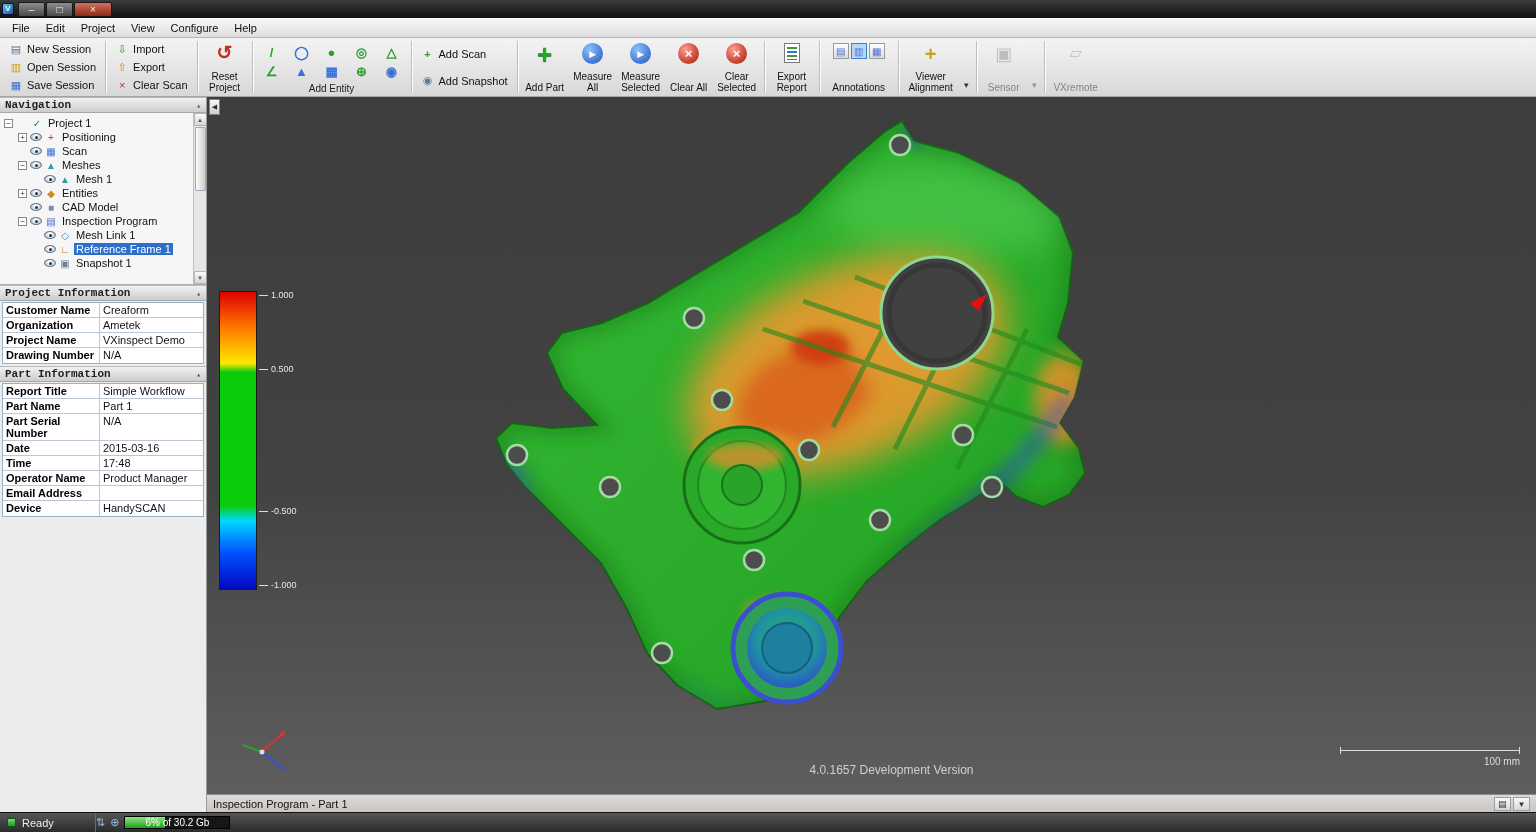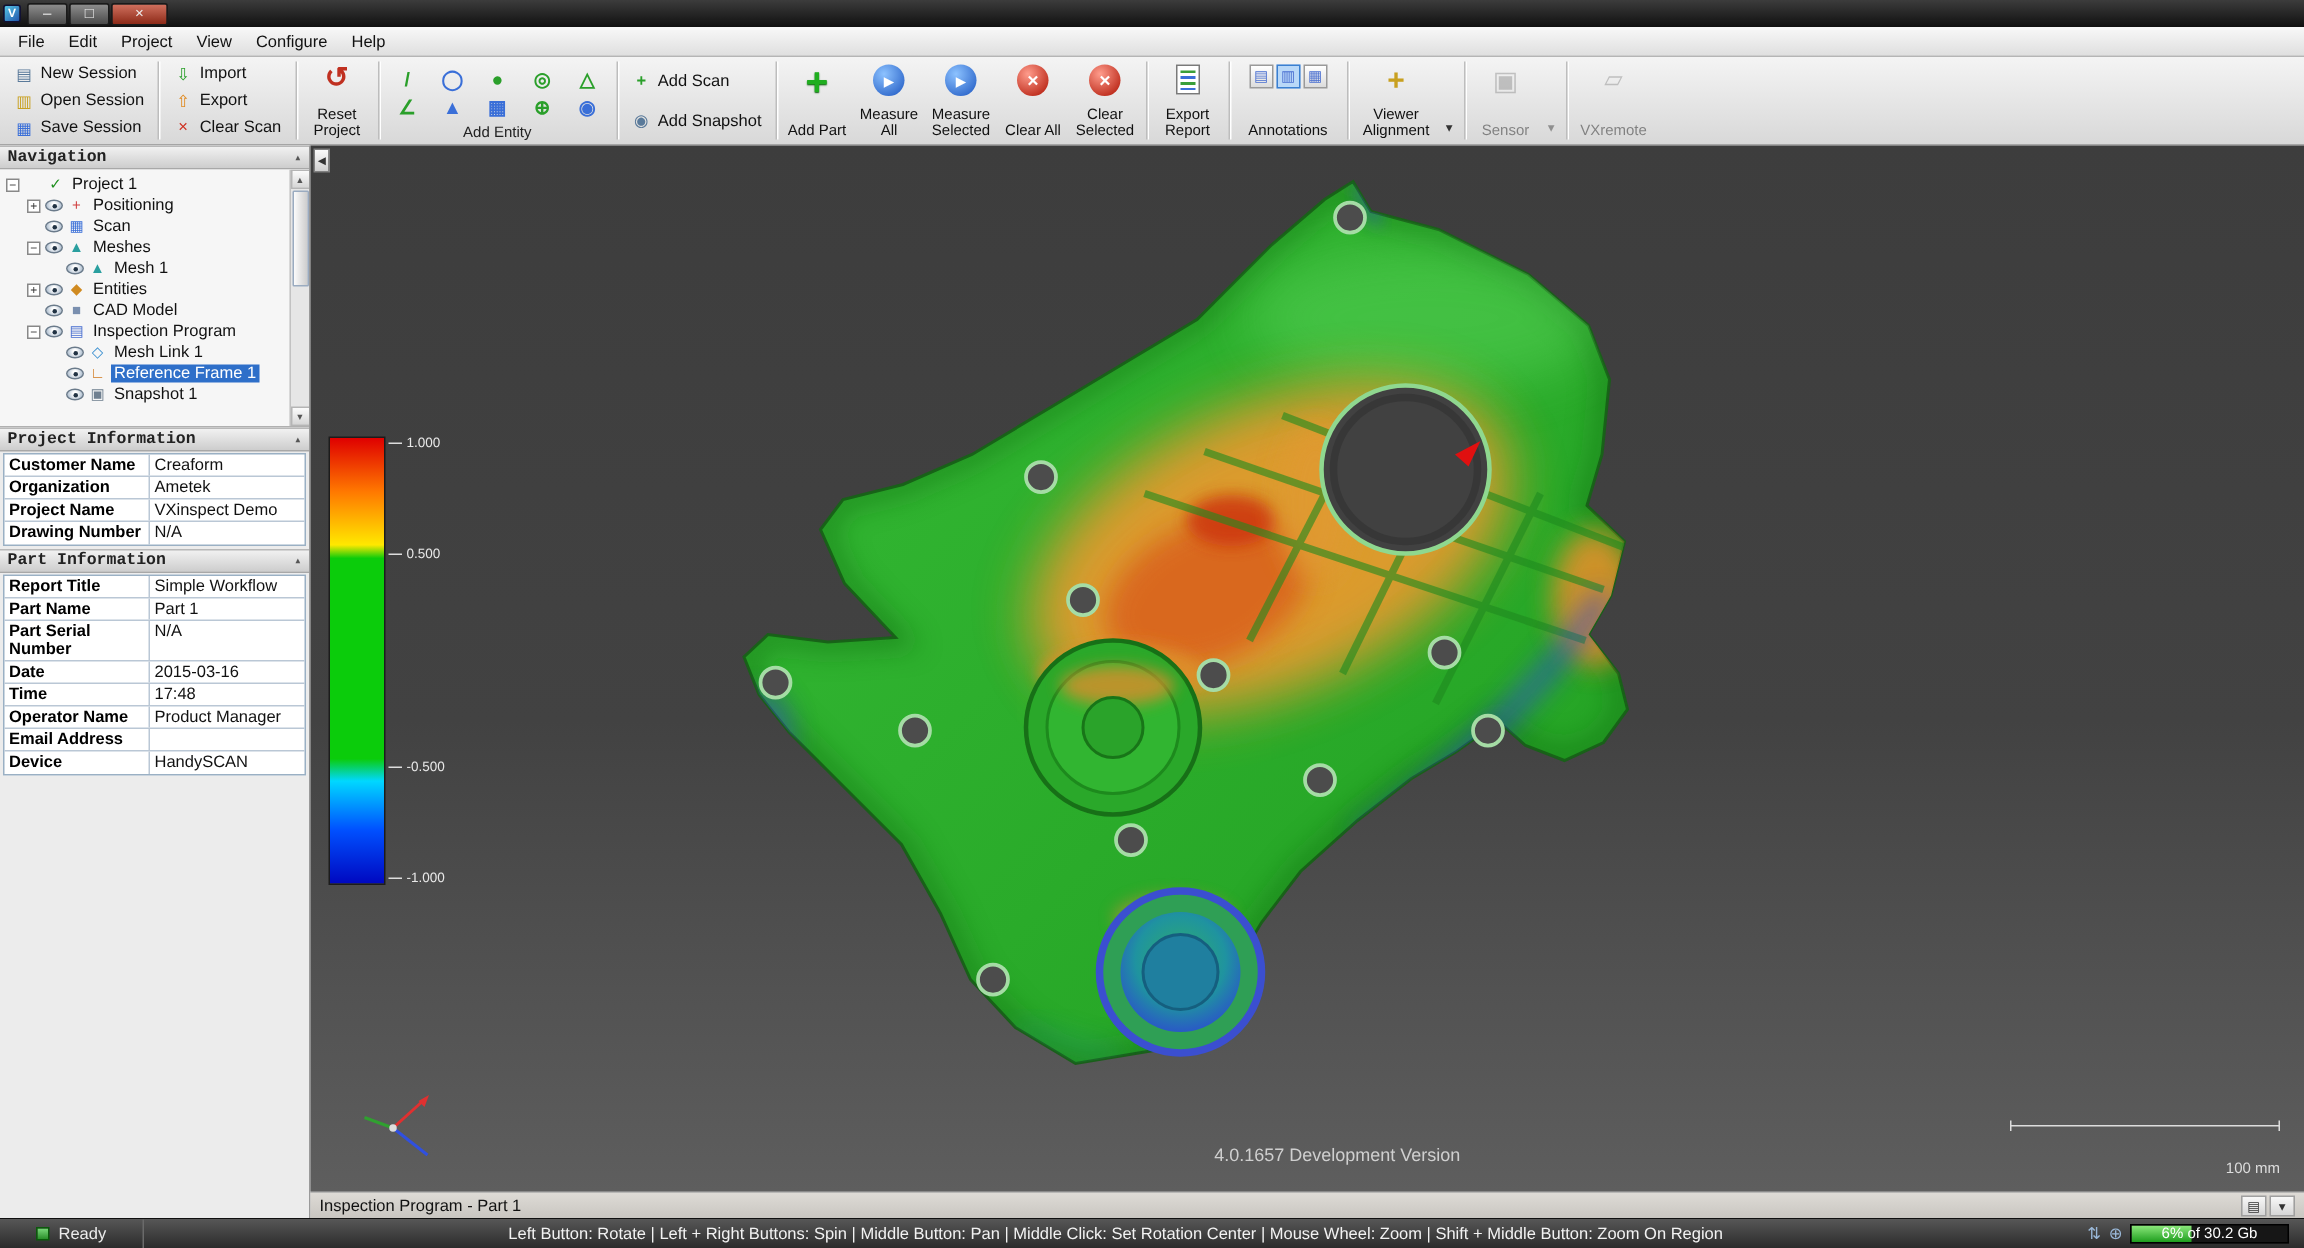--- a/index.html
+++ b/index.html
@@ -92,31 +92,31 @@
     background:linear-gradient(180deg,#df0000 0%,#ff7800 12%,#ffe800 24%,#0bcc0b 27%,#0bcc0b 72%,#00d8ff 77%,#0050ff 88%,#0008c0 100%); }
   .cb-label { position:absolute; left:52px; height:10px; display:flex; align-items:center; gap:3px; color:#e8e8e8; font-size:9px; z-index:4; }
   .cb-label::before { content:""; width:9px; height:1px; background:#dddddd; }
   .cb-label:nth-of-type(1){ top:193px; } .cb-label:nth-of-type(2){ top:267px; }
   .cb-label:nth-of-type(3){ top:409px; } .cb-label:nth-of-type(4){ top:483px; }
   .version-text { position:absolute; left:0; right:0; top:666px; text-align:center; color:#cfcfcf; font-size:12px; z-index:3;margin-left:40px; }
   .scalebar { position:absolute; right:16px; top:653px; width:180px; z-index:3; }
   .scale-line { height:1px; background:#dddddd; position:relative; }
   .scale-line::before,.scale-line::after { content:""; position:absolute; width:1px; height:7px; background:#dddddd; top:-3px; }
   .scale-line::before { left:0; } .scale-line::after { right:0; }
-  .scale-label { color:#dddddd; text-align:right; margin-top:23px; font-size:10px; }
+  .scale-label { color:#dddddd; text-align:right; margin-top:5px; font-size:10px; }
   .axes { position:absolute; left:22px; top:626px; z-index:3; }
 
   .tabbar { height:18px; flex:none; background:linear-gradient(#dedbd6,#c9c6c1); border-top:1px solid #8a8a8a; display:flex; align-items:center; padding:0 6px; color:#111; }
   .tab-label { flex:1; }
   .tab-btn { width:17px; height:14px; display:flex; align-items:center; justify-content:center; color:#333; font-size:9px;
     border:1px solid #9f9f9f; background:linear-gradient(#f8f8f8,#d6d6d6); margin-left:2px; }
 
   
   .statusbar { height:20px; flex:none; background:linear-gradient(#565656,#2b2b2b); border-top:1px solid #101010; display:flex; align-items:center; color:#ececec; }
-  .status-left { width:96px; flex:none; height:100%; display:flex; align-items:center; gap:6px; padding-left:24px; border-right:1px solid #6a6a6a; }
+  .status-left { width:96px; flex:none; height:100%; display:flex; align-items:center; gap:6px; padding-left:7px; border-right:1px solid #6a6a6a; }
   .status-dot { width:9px; height:9px; flex:none; background:linear-gradient(#7ad87a,#2a8f2a); border:1px solid #0a5a0a; }
   .status-center { flex:1; text-align:center; color:#f2f2f2; }
   .status-right { display:flex; align-items:center; gap:5px; padding-right:10px; }
   .status-icon { font-size:11px; color:#9ab8d8; }
   .gauge { position:relative; width:106px; height:13px; background:#161616; border:1px solid #000; overflow:hidden; }
   .gauge-fill { position:absolute; left:0; top:0; bottom:0; width:38%; background:linear-gradient(#8ce87c,#1e9e1e); }
   .gauge-text { position:absolute; inset:0; display:flex; align-items:center; justify-content:center; font-size:10px; color:#fff; }
 </style>
 </head>
 <body>
@@ -566,21 +566,20 @@
         <span class="tab-btn">▾</span>
       </div>
     </div>
   </div>
 
   <div class="statusbar">
     <div class="status-left">
       <span class="status-dot"></span>
       <span>Ready</span>
     </div>
-    <div class="status-center">Left Button: Rotate  |  Left + Right Buttons: Spin  |  Middle Button: Pan  |  Middle Click: Set Rotation Center  |  Mouse Wheel: Zoom  |  Shift + Middle Button: Zoom On Region</div>
     <div class="status-right">
       <span class="status-icon">⇅</span>
       <span class="status-icon">⊕</span>
       <span class="gauge">
         <span class="gauge-fill"></span>
         <span class="gauge-text">6% of 30.2 Gb</span>
       </span>
     </div>
   </div>
 </div>

